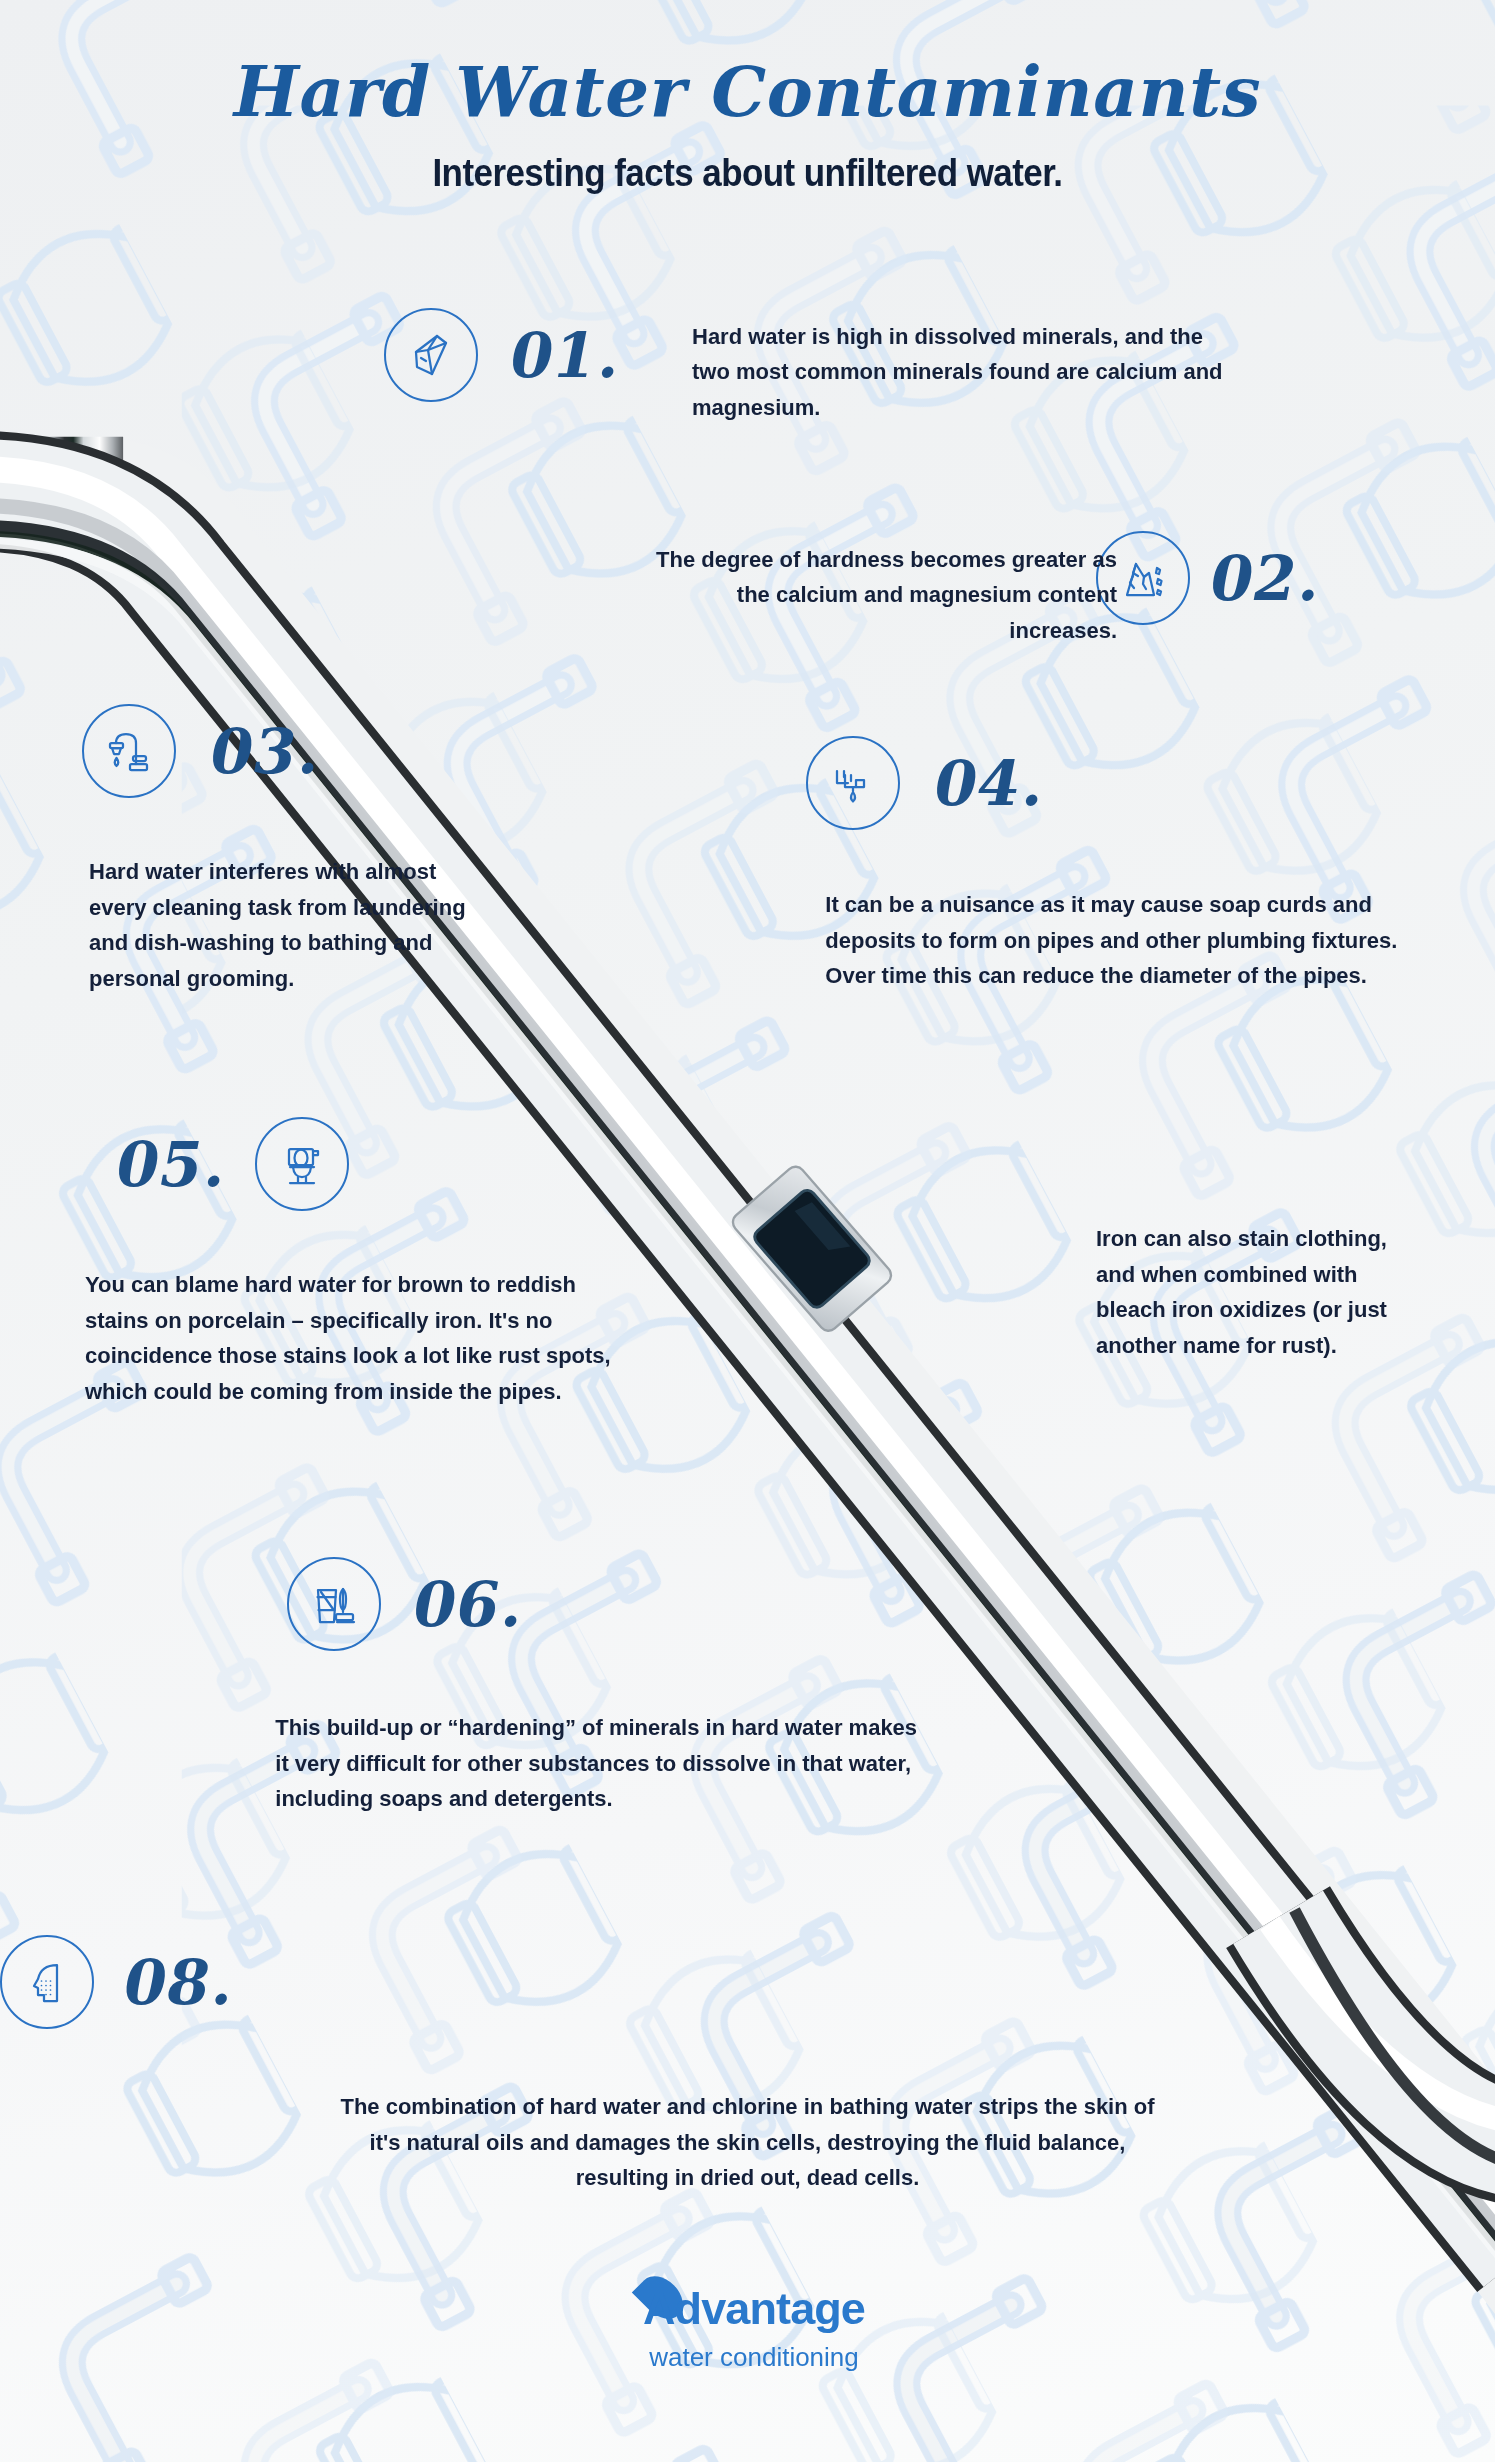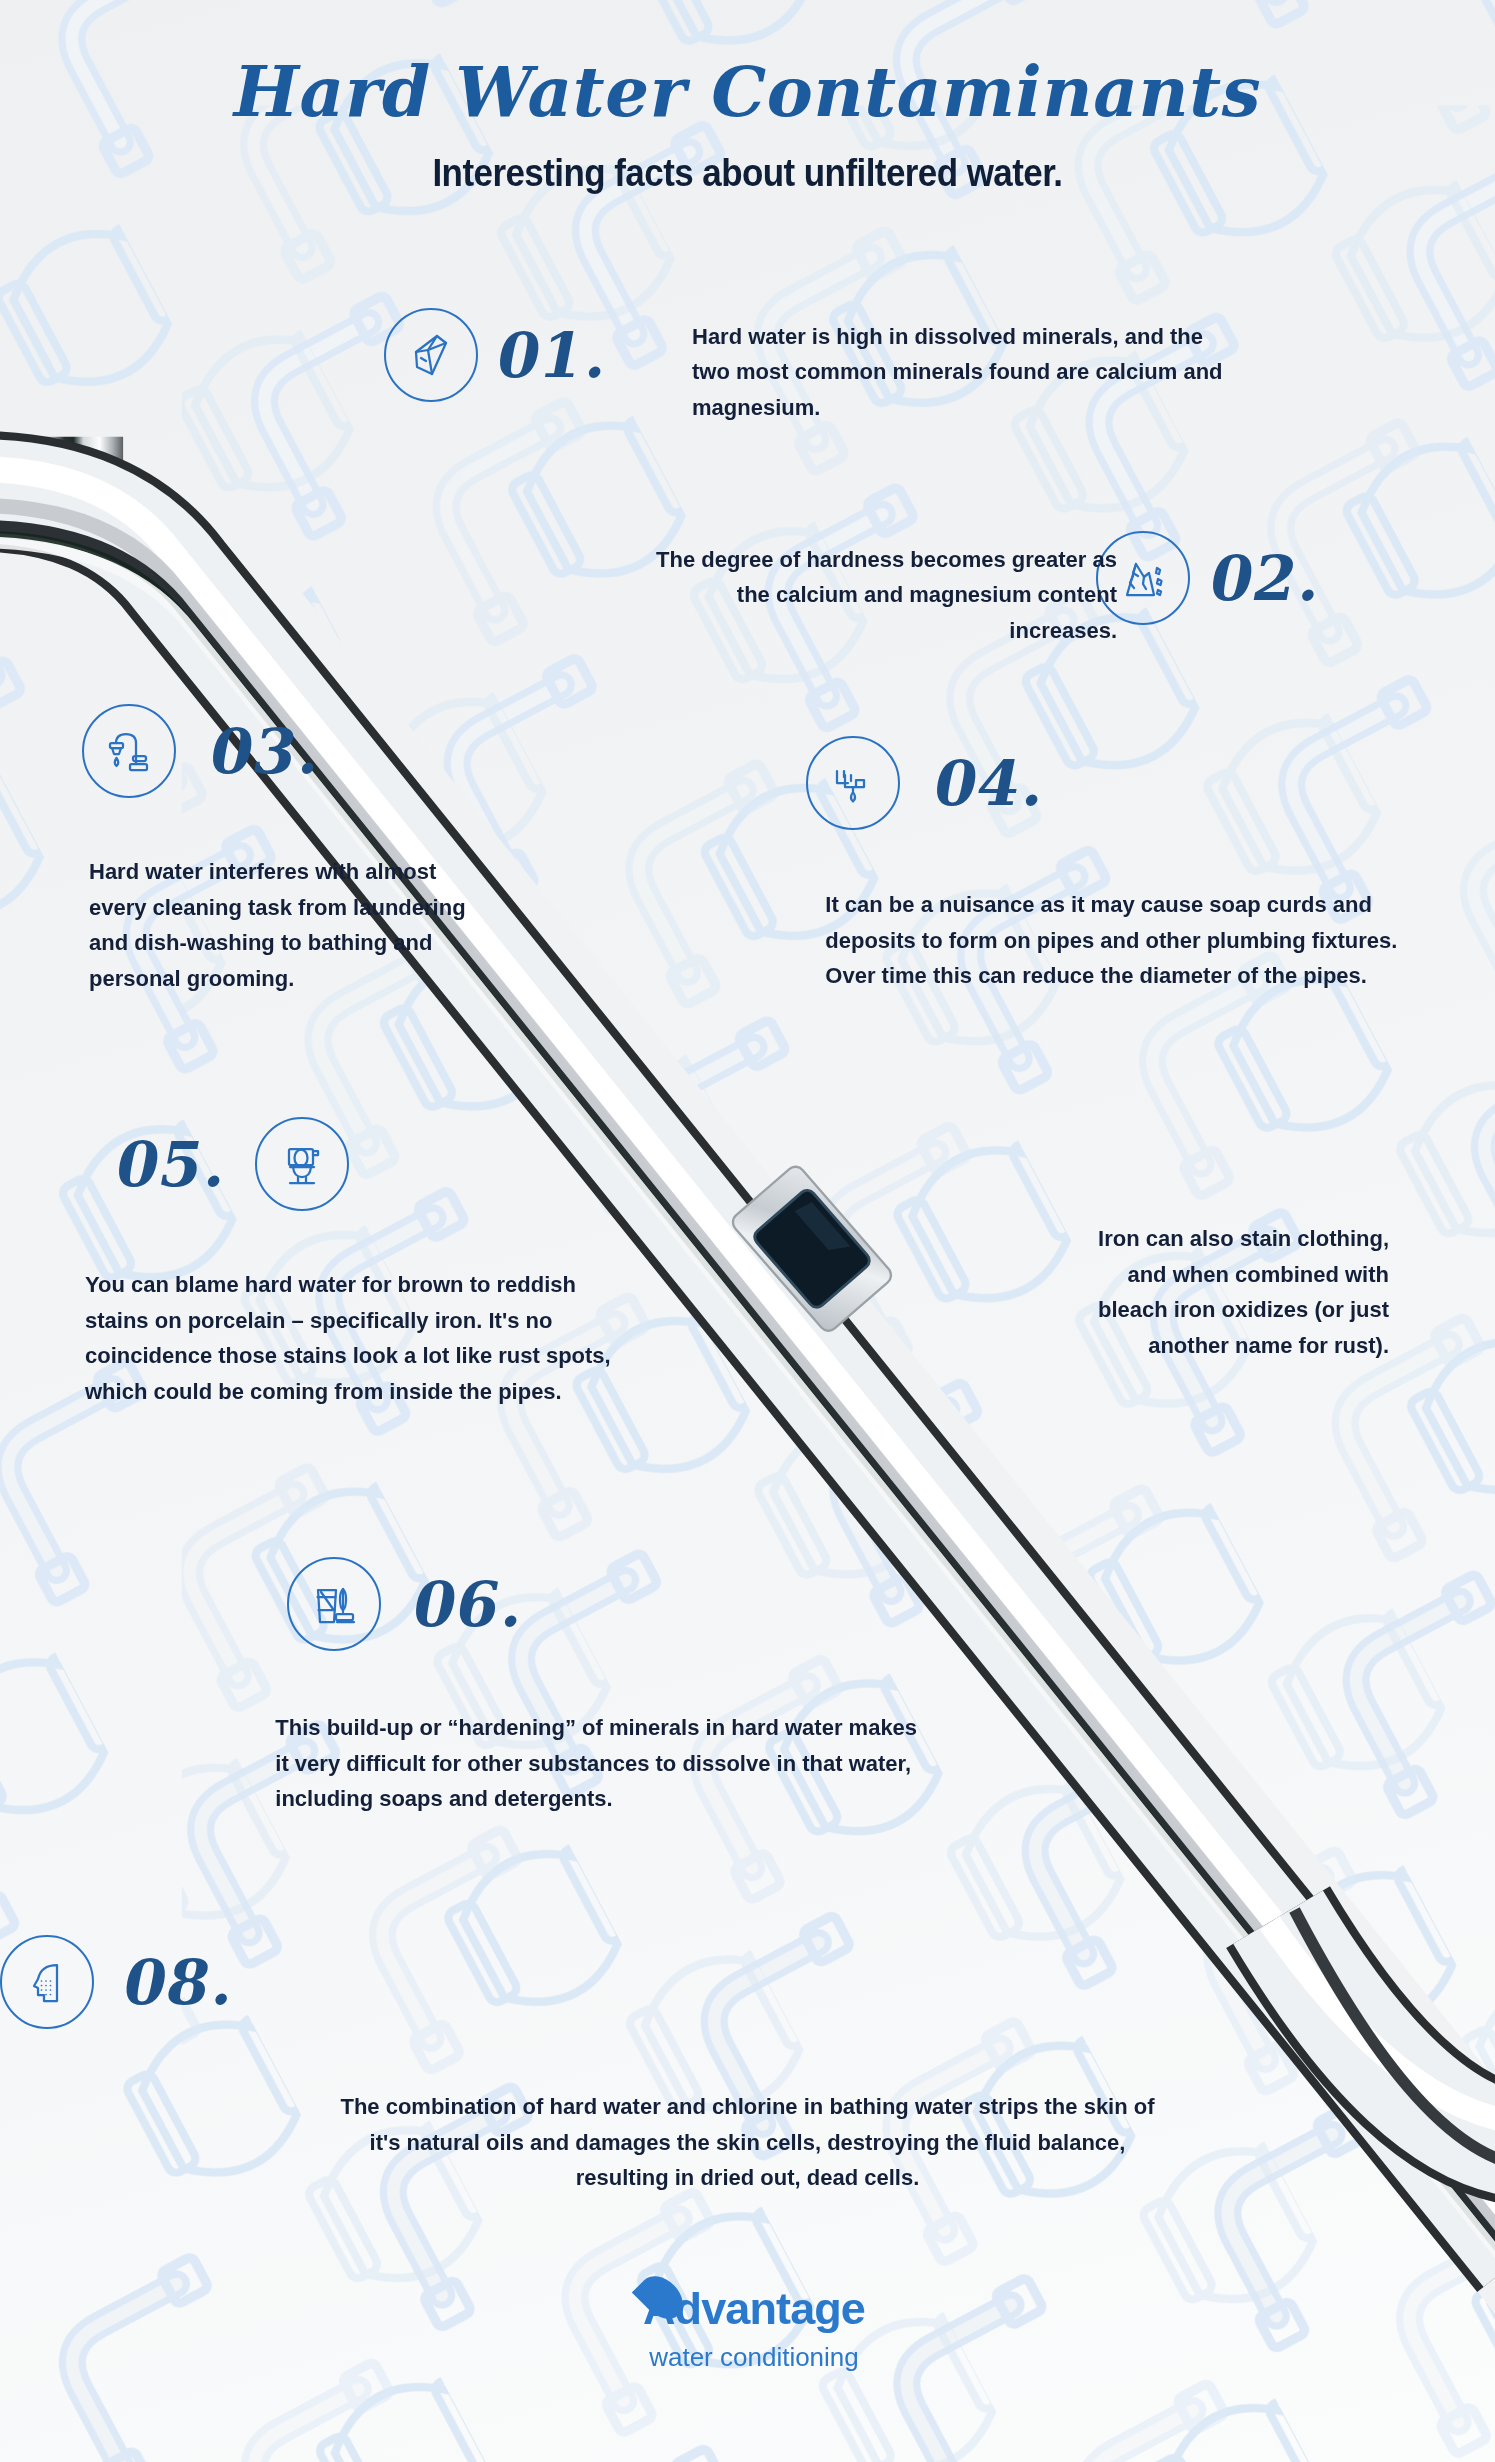--- a/index.html
+++ b/index.html
@@ -89,21 +89,21 @@
     font-size: 22px;
     line-height: 1.62;
     color: #14203a;
     transform-origin: left top;
   }
   .body-text.r { transform-origin: right top; }
   .body-text.c { transform-origin: center top; }
 
   
   #f1 { top: 308px; left: 384px; }
-  #f1 .num { margin-left: 20px; }
+  #f1 .num { margin-left: 33px; }
   #f1 .body-text { position: absolute; top: 10.6px; left: 308px; width: 551px; }
 
   #f2 { top: 531px; right: 176px; text-align: right; }
   #f2 .badge-row { justify-content: flex-end; }
   #f2 .num { margin-left: 21px; }
   #f2 .body-text { position: absolute; top: 10.6px; right: 202px; width: 487px; text-align: right; }
 
   #f3 { top: 704px; left: 82px; }
   #f3 .num { margin-left: 35px; }
   #f3 .body-text { margin-top: 56px; margin-left: 7px; width: 410px; }
@@ -111,21 +111,21 @@
   #f4 { top: 736px; left: 806px; }
   #f4 .num { margin-left: 35px; }
   #f4 .body-text { margin-top: 57px; margin-left: 19.3px; width: 580px; }
 
   #f5 { top: 1117px; left: 117px; }
   #f5 .badge-row .num { margin-right: 30.5px; }
   #f5 .body-text { margin-top: 56px; margin-left: -32px; width: 545px; }
 
   #f6 { top: 1164px; left: 1061px; }
   #f6 .badge-row .num { margin-right: 29px; }
-  #f6 .body-text { margin-top: 57px; width: 328px; text-align: right; }
+  #f6 .body-text { margin-top: 57px; margin-left: 35px; width: 328px; }
 
   #f7 { top: 1557px; left: 287px; }
   #f7 .num { margin-left: 33px; }
   #f7 .body-text { margin-top: 59px; margin-left: -11.7px; width: 657px; }
 
   #f8 { top: 1935px; left: 0; right: 0; text-align: center; }
   #f8 .badge-row { }
   #f8 .num { margin-left: 30.5px; }
   #f8 .body-text { margin: 60px auto 0; width: 833px; text-align: center; }
 

